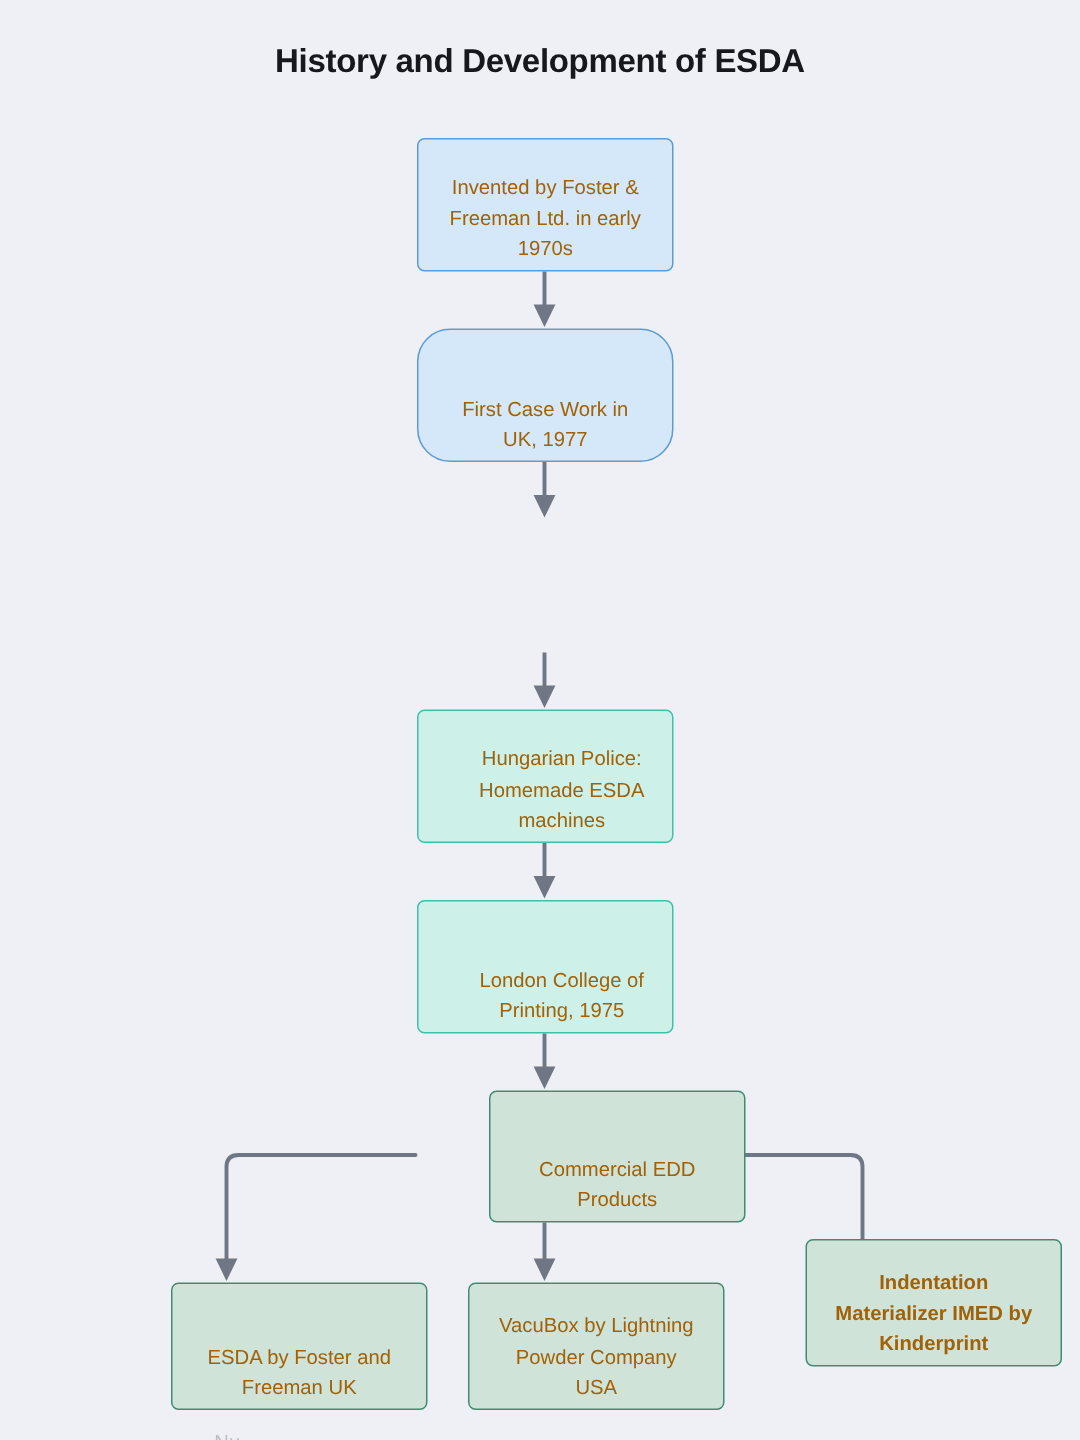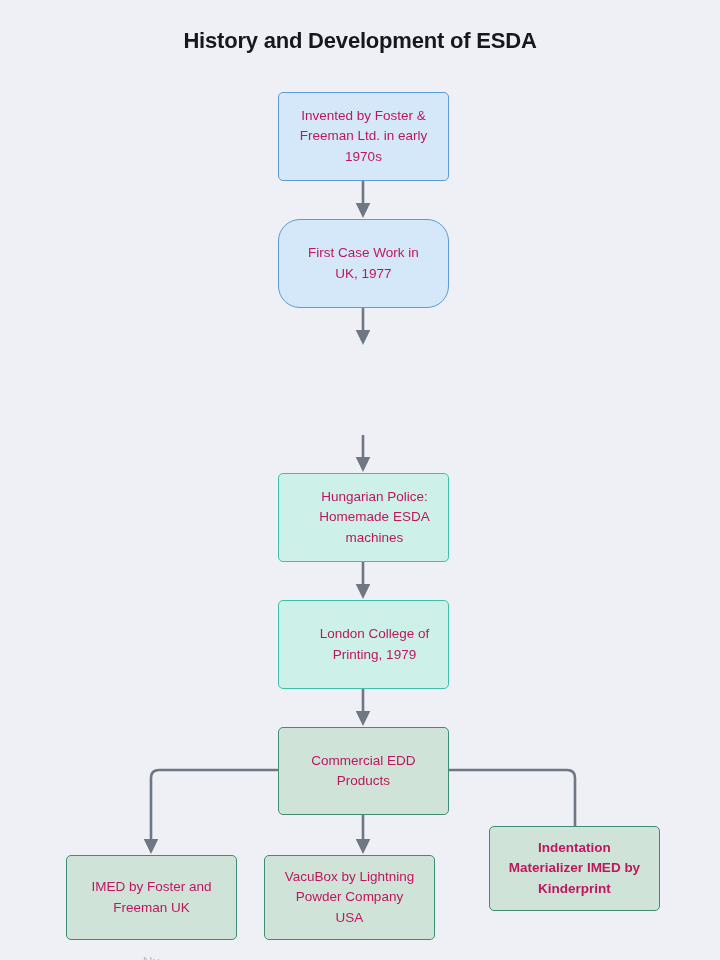--- a/index.html
+++ b/index.html
@@ -41,41 +41,42 @@
     pointer-events: none;
   }
 
   .node {
     position: absolute;
     box-sizing: border-box;
     border-radius: 5px;
     border-width: 1.6px;
     border-style: solid;
     display: flex;
-    align-items: center;
+    align-items: flex-end;
     justify-content: center;
     text-align: center;
     font-size: 13.5px;
     line-height: 1.5;
-    color: #be185d;
+    color: #a16207;
     padding: 4px 10px;
   }
 
   .node.blue {
     background: #d4e8f9;
     border-color: #5c9bd6;
   }
   .node.teal {
     background: #cdf1e9;
     border-color: #3fc0a9;
     padding-left: 32px;
   }
   .node.sage {
     background: #cfe3d9;
     border-color: #3f8d70;
+    margin-left: 48px;
   }
 
   .node-label {
     display: block;
     white-space: pre-line;
   }
 
   
   #bottom-clip {
     position: absolute;
@@ -133,30 +134,30 @@
 
 
   <div class="node teal" style="left:278px; top:473px; width:171px; height:89px;">
     <span class="node-label">Hungarian Police:
 Homemade ESDA
 machines</span>
   </div>
 
   <div class="node teal" style="left:278px; top:600px; width:171px; height:89px;">
     <span class="node-label">London College of
-Printing, 1979</span>
+Printing, 1975</span>
   </div>
 
   <div class="node sage" style="left:278px; top:727px; width:171px; height:88px;">
     <span class="node-label">Commercial EDD
 Products</span>
   </div>
 
   <div class="node sage" style="left:66px; top:855px; width:171px; height:85px;">
-    <span class="node-label">IMED by Foster and
+    <span class="node-label">ESDA by Foster and
 Freeman UK</span>
   </div>
 
   <div class="node sage" style="left:264px; top:855px; width:171px; height:85px;">
     <span class="node-label">VacuBox by Lightning
 Powder Company
 USA</span>
   </div>
 
   <div class="node sage" style="left:489px; top:826px; width:171px; height:85px;font-weight:bold;">

